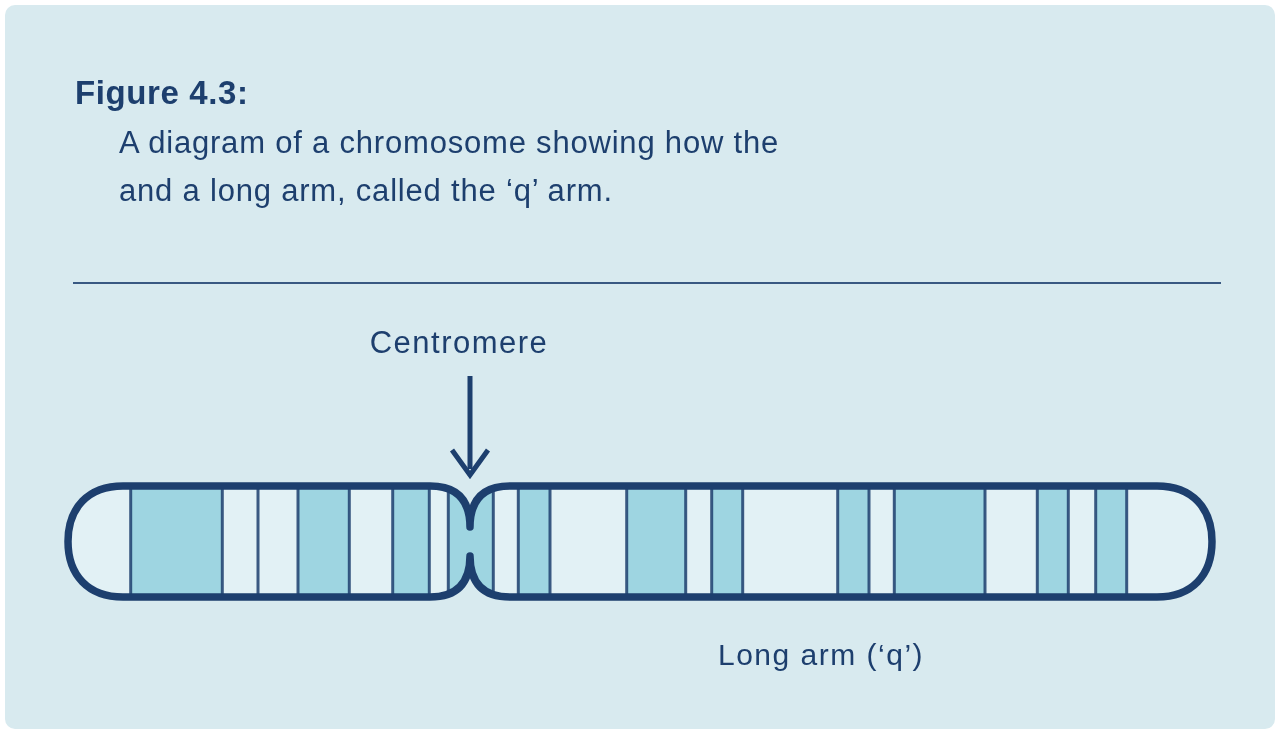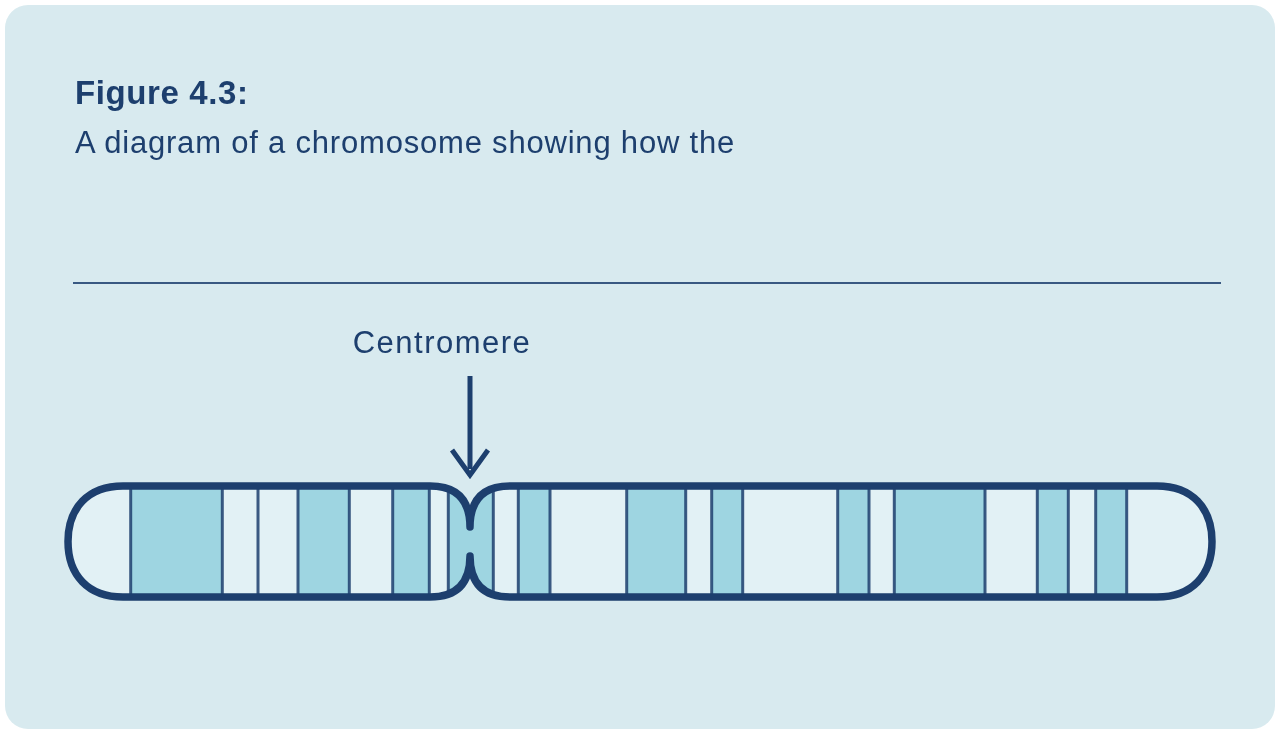--- a/index.html
+++ b/index.html
@@ -15,79 +15,82 @@
     background:var(--page);
     font-family:"Liberation Sans", sans-serif;
     color:var(--navy);
     position:relative;
     overflow:hidden;
   }
   .card{
     position:absolute;
     left:5px; top:5px; right:5px; bottom:5px;
     background:var(--card);
-    border-radius:23px;
+    border-radius:10px;
   }
   .caption{
     position:absolute;
     left:70px; top:62px;
     width:1150px;
   }
   .caption .title{
     font-size:33px;
     font-weight:700;
     letter-spacing:0.6px;
     line-height:52px;
   }
   .caption .line{
     font-size:31px;
     font-weight:400;
     letter-spacing:0.8px;
     line-height:47.5px;
+    margin-left:44px;
   }
   .divider{
     position:absolute;
     left:68px; top:277px;
     width:1148px; height:2px;
     background:var(--navy);
     opacity:0.85;
   }
   .diagram-svg{
     position:absolute;
     left:0; top:0;
     width:1280px; height:734px;
   }
   .label{
     position:absolute;
     font-size:30px;
     letter-spacing:1.5px;
     white-space:nowrap;
   }
   .centromere-label{
-    left:437px; top:320px;
+    left:454px; top:320px;
     transform:translateX(-50%);
     font-size:31px;
     text-align:right;
   }
   .short-arm-label{ left:150px; top:633px; }
   .long-arm-label{ left:713px; top:633px; }
 </style>
 </head>
 <body>
 
 <div class="card">
 
   <div class="caption">
     <div class="title">Figure 4.3:</div>
     <div class="line">A diagram of a chromosome showing how the</div>
+    <div class="line">and a long arm, called the ‘q’ arm.</div>
   </div>
 
   <div class="divider"></div>
 
   <div class="label centromere-label">Centromere</div>
+  <div class="label long-arm-label">Long arm (‘q’)</div>
 
 </div>
 
 <svg class="diagram-svg" id="chromosome-svg" viewBox="0 0 1280 734">
   <defs>
     <clipPath id="chrom-clip">
         <path id="chrom-clip-path" d="M 123,486 L 430,486 Q 470,486 470,527 Q 470,486 510,486 L 1157,486 C 1192,486 1212,508 1212,541.5 C 1212,575 1192,597 1157,597 L 510,597 Q 470,597 470,556 Q 470,597 430,597 L 123,597 C 88,597 68,575 68,541.5 C 68,508 88,486 123,486 Z"></path>
       </clipPath>
   </defs>
   <g id="chrom-built">

